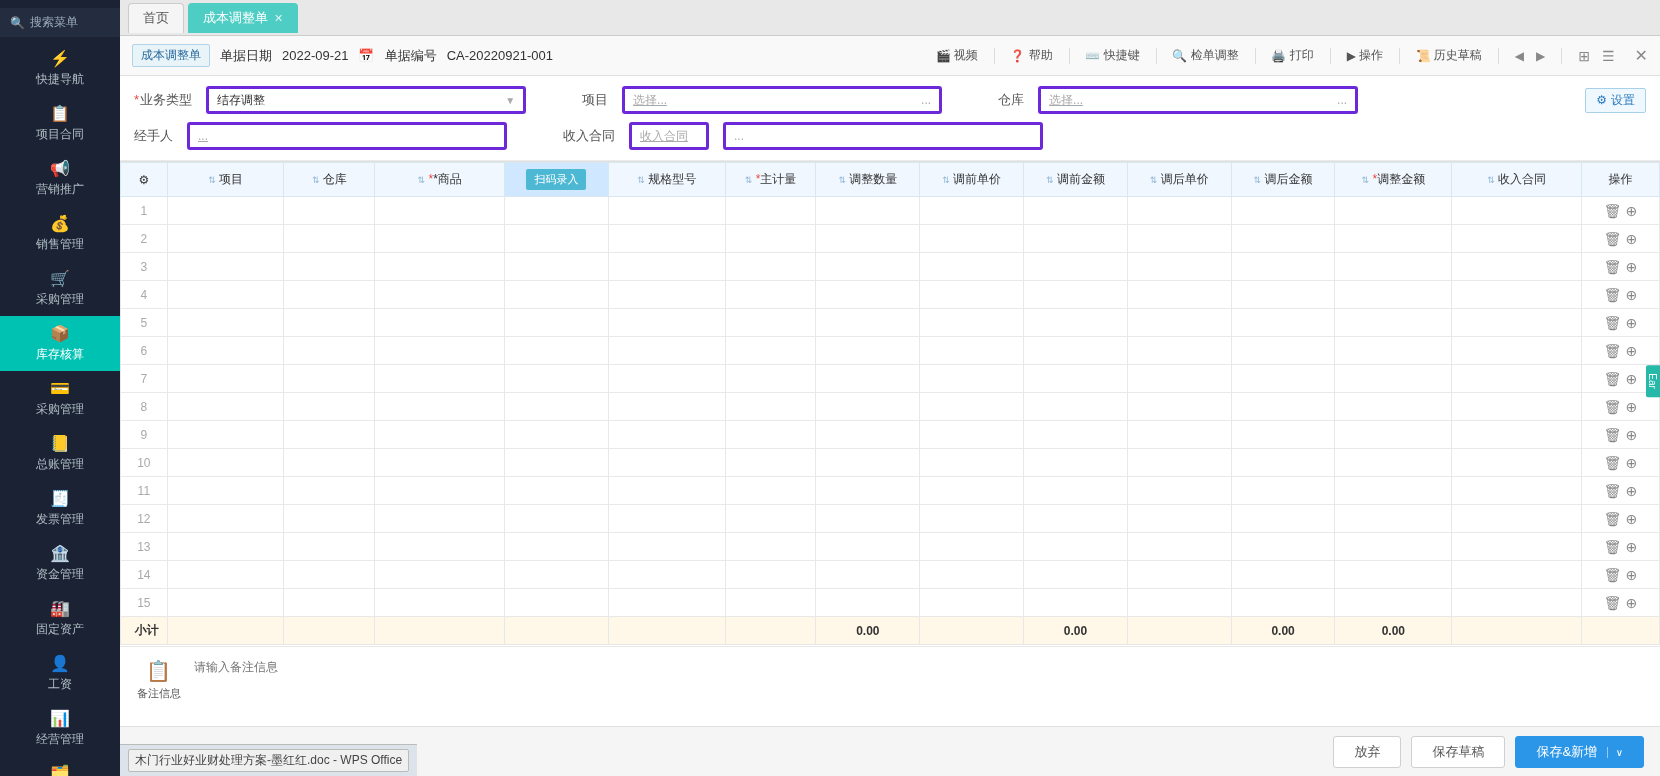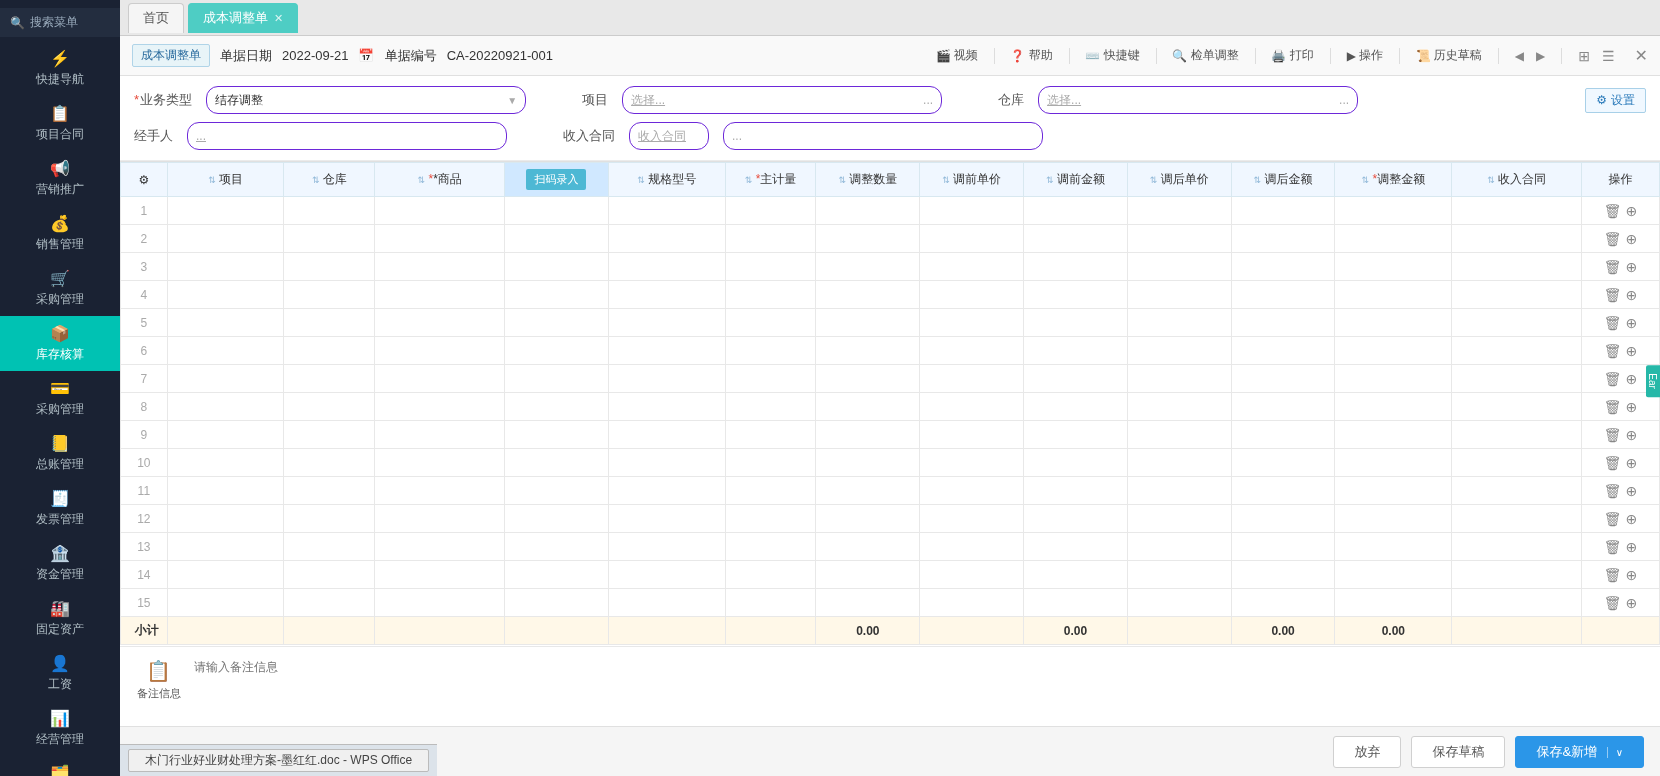--- a/index.html
+++ b/index.html
@@ -158,22 +158,22 @@
       align-items: center;
       gap: 14px;
       font-size: 13px;
       color: #555;
     }
     .form-field label { white-space: nowrap; }
     .form-field .required { color: #e74c3c; margin-right: 1px; }
     .field-input {
       min-width: 200px;
       height: 28px;
-      border: 1px solid #6d28d9;
-      border-radius: 12px;
+      border: 3px solid #6d28d9;
+      border-radius: 3px;
       padding: 0 8px;
       font-size: 12px;
       color: #333;
       background: #fff;
       display: flex;
       align-items: center;
       justify-content: space-between;
       cursor: pointer;
     }
     .field-input.wide { min-width: 320px; }
@@ -342,21 +342,21 @@
       padding: 0 8px;
       font-size: 12px;
       color: #444;
       gap: 8px;
       border-top: 1px solid #bbb;
       z-index: 100;
     }
     .wps-bar-item {
       background: #f0f0f0;
       border: 1px solid #bbb;
-      padding: 2px 16px;
+      padding: 2px 6px;
       border-radius: 2px;
       cursor: pointer;
       font-size: 12px;
     }
 
     
     .right-float {
       position: absolute;
       right: 0;
       top: 50%;

